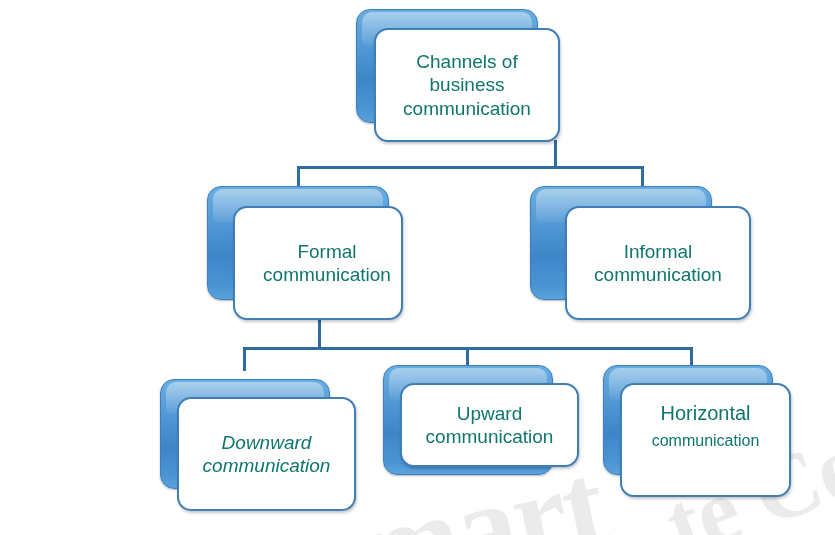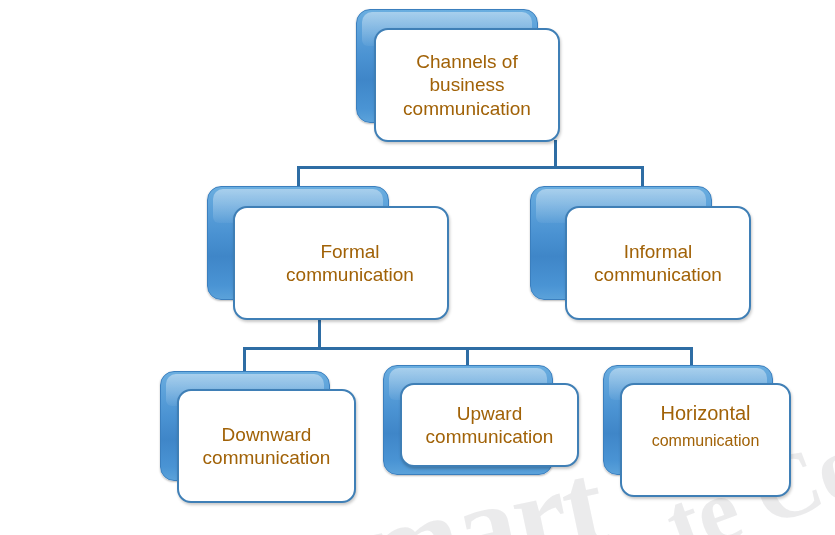--- a/index.html
+++ b/index.html
@@ -91,21 +91,21 @@
     border: 2px solid #3f7fb6;
     border-radius: 14px;
     box-shadow: 1px 2px 3px rgba(0,0,0,.22);
     box-sizing: border-box;
     display: flex;
     align-items: center;
     justify-content: center;
     text-align: center;
   }
   .card-label {
-    color: #a16207;
+    color: #0f766e;
     line-height: 1.22;
     padding: 0 6px;
   }
 
   
   .fs-root  { font-size: 19px; }
   .fs-mid   { font-size: 19px; }
   .fs-leaf  { font-size: 19px; }
 
   
@@ -144,39 +144,39 @@
       <div class="card-label fs-root">
         <span>Channels of</span><br>
         <span>business</span><br>
         <span>communication</span>
       </div>
     </div>
   </div>
 
   <div class="node" style="left:207px; top:186px; width:212px; height:134px;">
     <div class="plate" style="width:180px; height:112px;"></div>
-    <div class="card" style="left:26px; top:20px; width:216px; height:114px;padding-left:18px;">
+    <div class="card" style="left:26px; top:20px; width:170px; height:114px;padding-left:18px;">
       <div class="card-label fs-mid">
         <span>Formal</span><br>
         <span>communication</span>
       </div>
     </div>
   </div>
 
   <div class="node" style="left:530px; top:186px; width:212px; height:134px;">
     <div class="plate" style="width:180px; height:112px;"></div>
     <div class="card" style="left:35px; top:20px; width:186px; height:114px;">
       <div class="card-label fs-mid">
         <span>Informal</span><br>
         <span>communication</span>
       </div>
     </div>
   </div>
 
-  <div class="node" style="left:160px; top:371px; width:196px; height:118px;">
+  <div class="node" style="left:160px; top:379px; width:196px; height:118px;font-style:italic;">
     <div class="plate" style="width:168px; height:108px;"></div>
     <div class="card" style="left:17px; top:18px; width:179px; height:114px;">
       <div class="card-label fs-leaf">
         <span>Downward</span><br>
         <span>communication</span>
       </div>
     </div>
   </div>
 
   <div class="node" style="left:383px; top:365px; width:196px; height:132px;">

